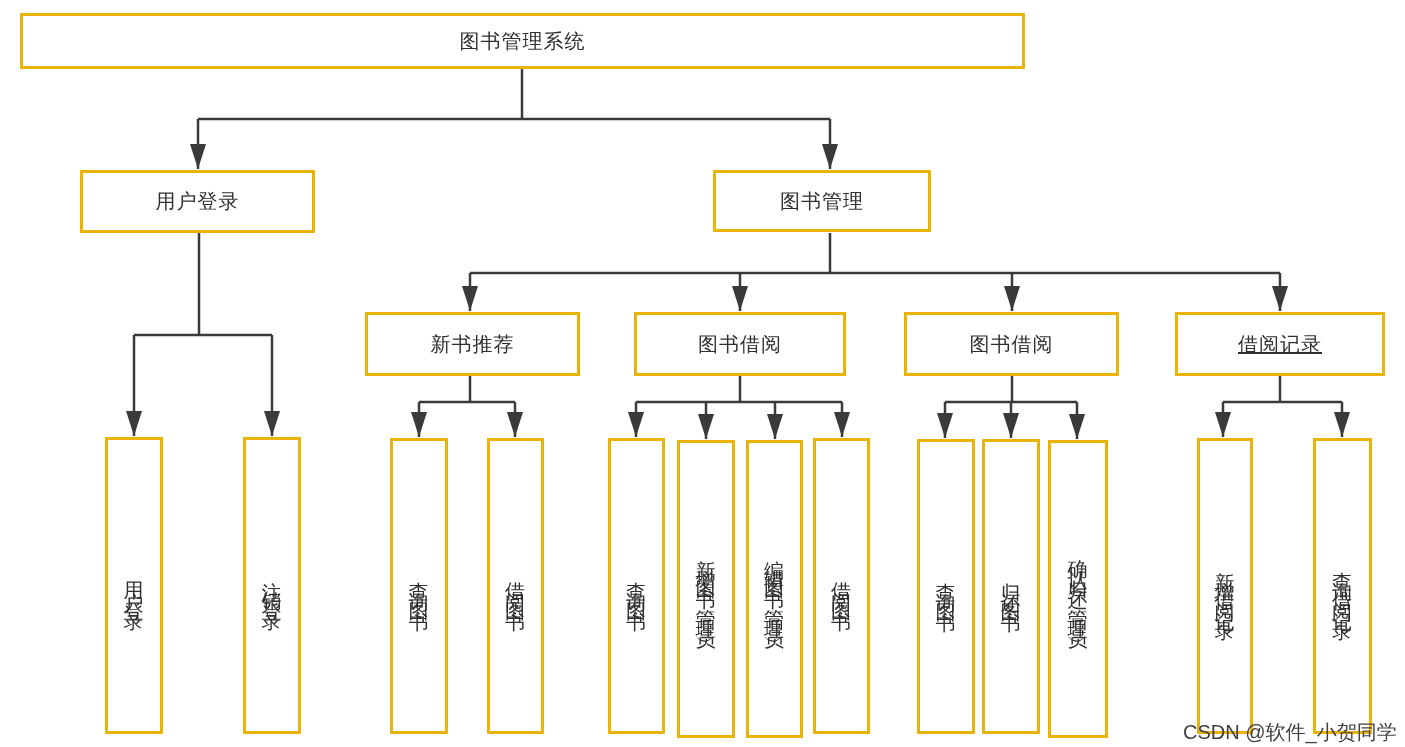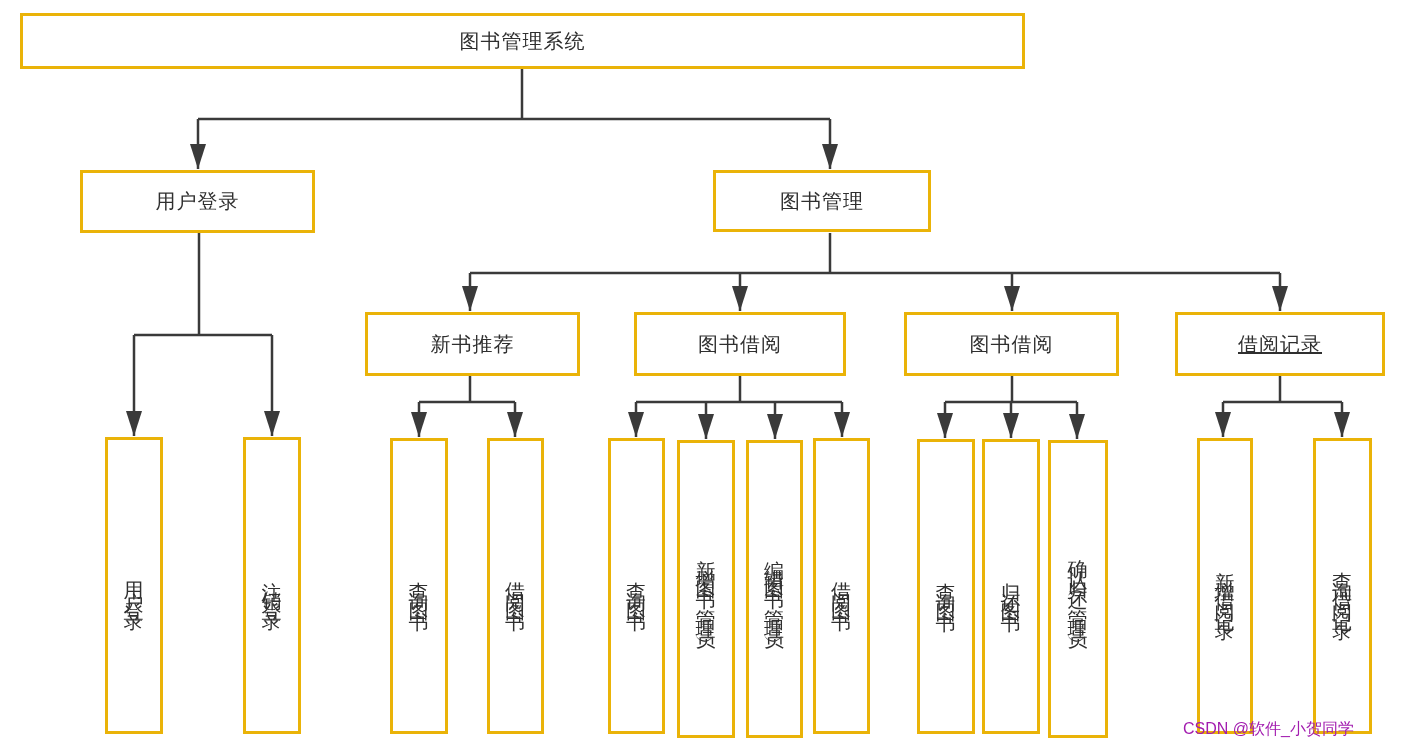--- a/index.html
+++ b/index.html
@@ -26,22 +26,22 @@
     writing-mode:vertical-rl;
     text-orientation:mixed;
     font-size:20px;
     letter-spacing:10px;
     line-height:1;
     white-space:nowrap;
   }
   .watermark{
     position:absolute;
     z-index:3;
-    font-size:16px;
-    color:#a21caf;
+    font-size:20px;
+    color:#404040;
     white-space:nowrap;
   }
 </style>
 </head>
 <body>
 
 <div class="canvas">
 
   <svg class="connectors" width="1405" height="747" viewBox="0 0 1405 747">
     <defs>

